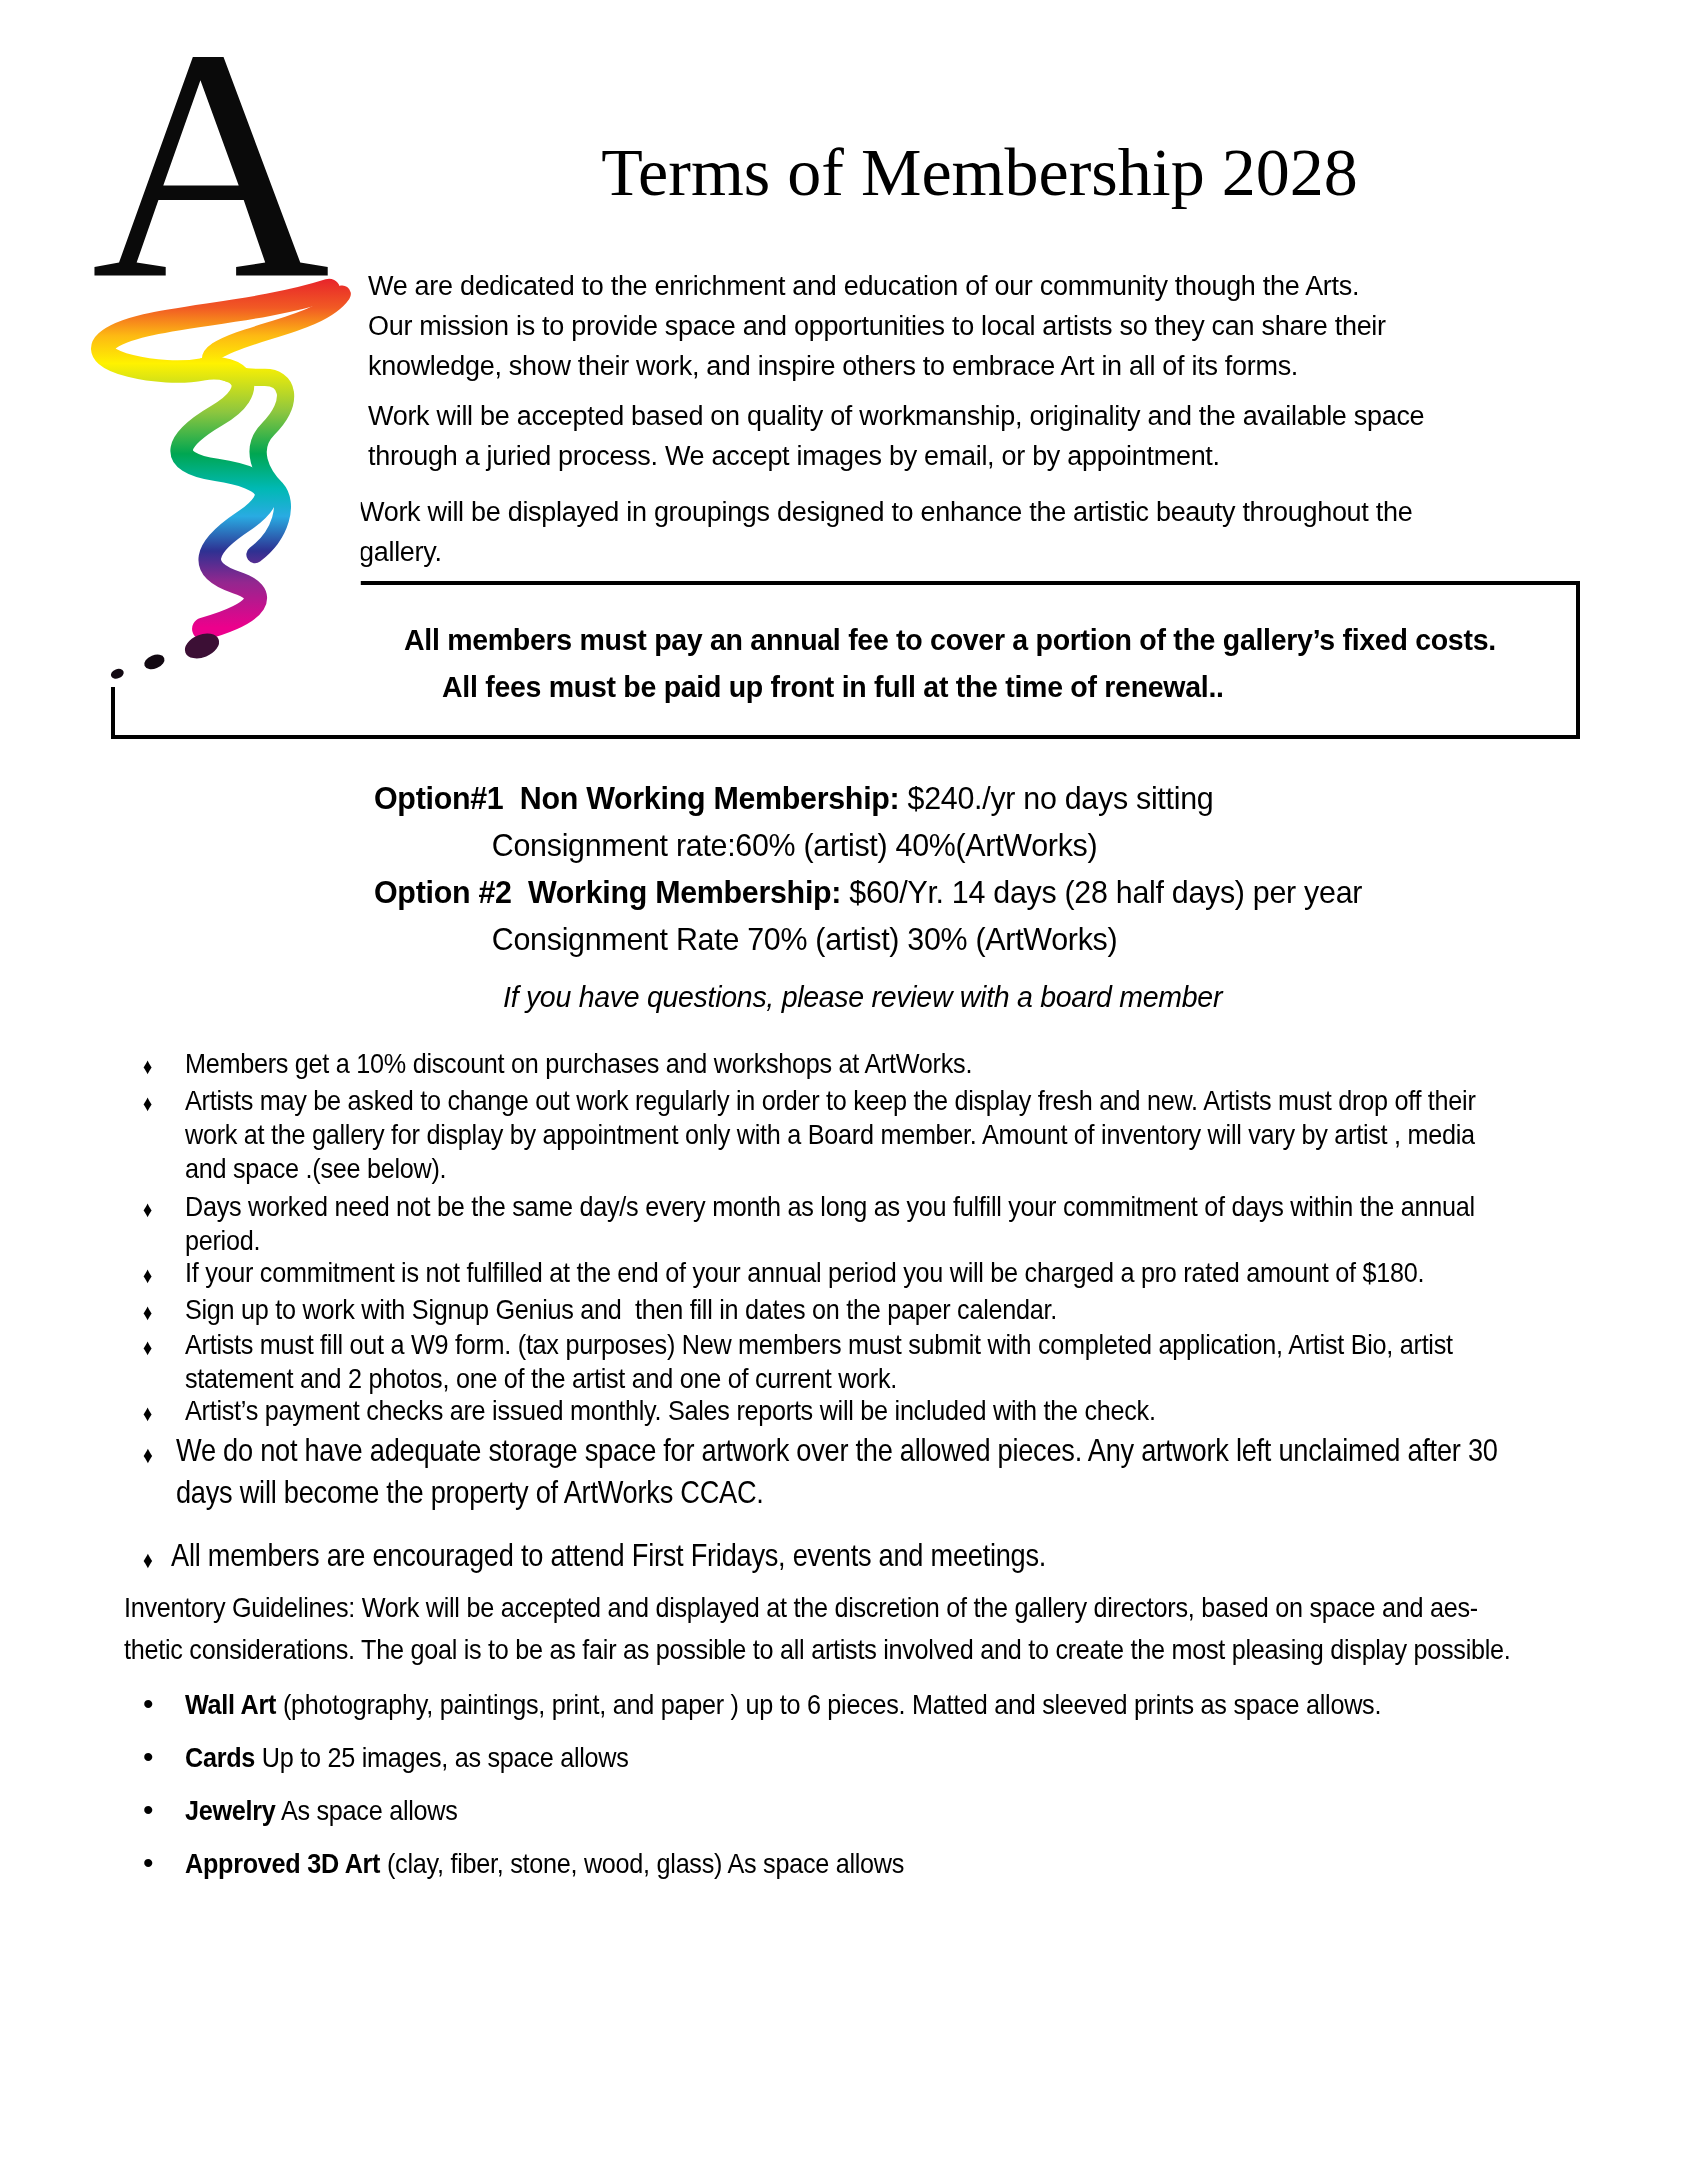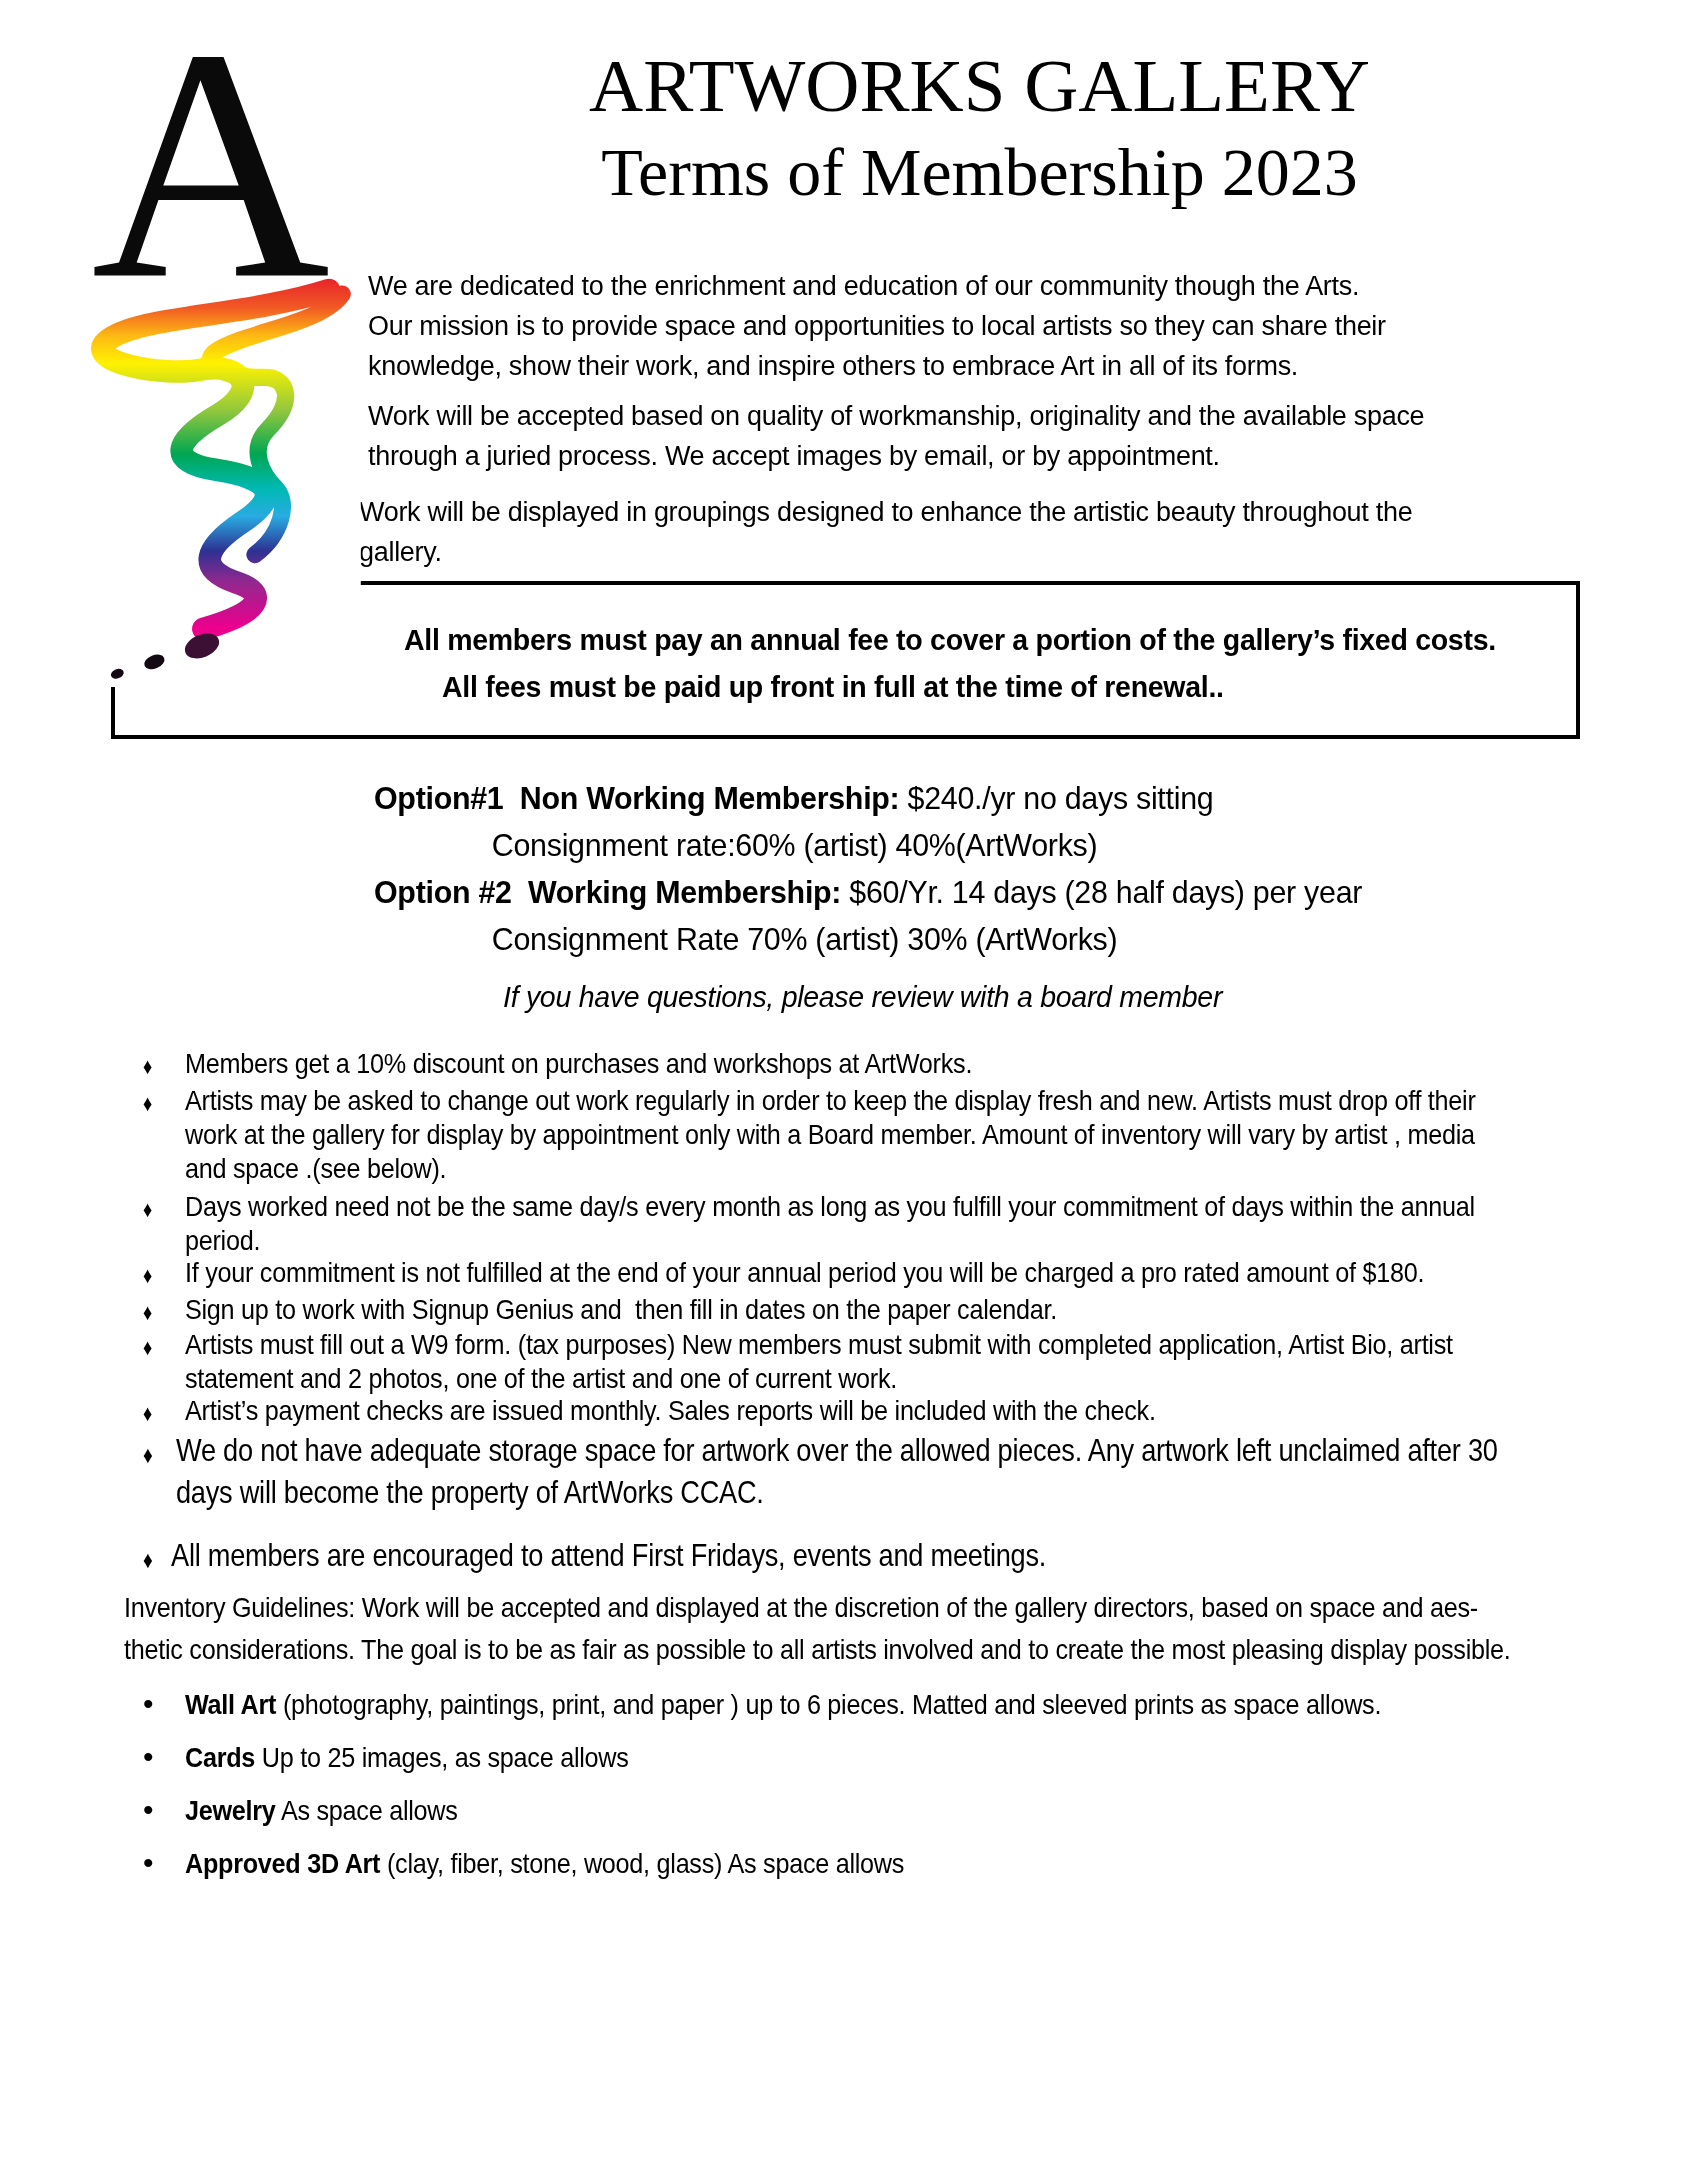--- a/index.html
+++ b/index.html
@@ -61,22 +61,21 @@
   .rli { left:0; width:1687px; font-size:28px; line-height:36px; }
   .rli .rb { position:absolute; left:143px; top:-1.3px; font-size:30px; letter-spacing:0; }
   .rli .rt { position:absolute; left:185px; top:0; width:1456px; }
   .bold { font-weight:700; }
 </style>
 </head>
 <body>
 
 <div class="page">
 
-  <div class="abs title-wrap title1 ln">ARTWORKS GALLERY</div>
-  <div class="abs title-wrap title2 ln">Terms of Membership 2023</div>
+  <div class="abs title-wrap title2 ln">Terms of Membership 2028</div>
 
   <div class="abs feebox"></div>
   <div class="abs boxline boxl1 ln n95">All members must pay an annual fee to cover a portion of the gallery’s fixed costs.</div>
   <div class="abs boxline boxl2 ln n95">All fees must be paid up front in full at the time of renewal..</div>
 
   <svg class="abs logo" viewBox="0 0 480 990">
     <defs>
       <linearGradient id="rg" gradientUnits="userSpaceOnUse" x1="0" y1="375" x2="0" y2="900">
         <stop offset="0" stop-color="#e8262a"></stop>
         <stop offset="0.08" stop-color="#f15a24"></stop>

